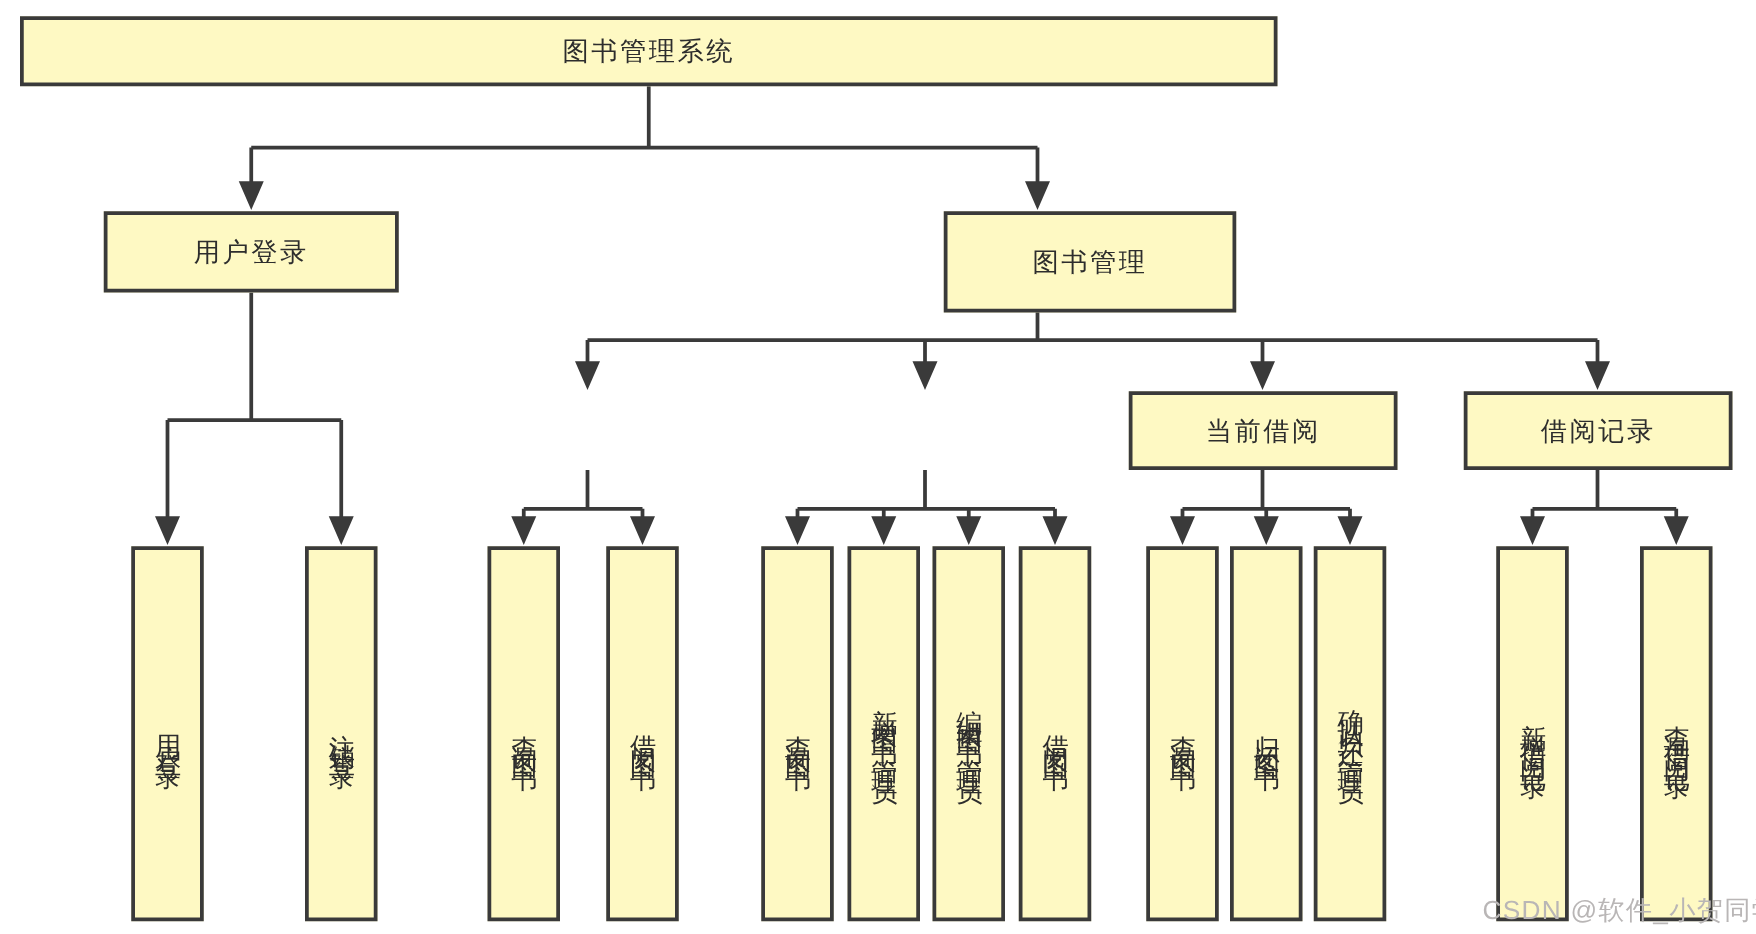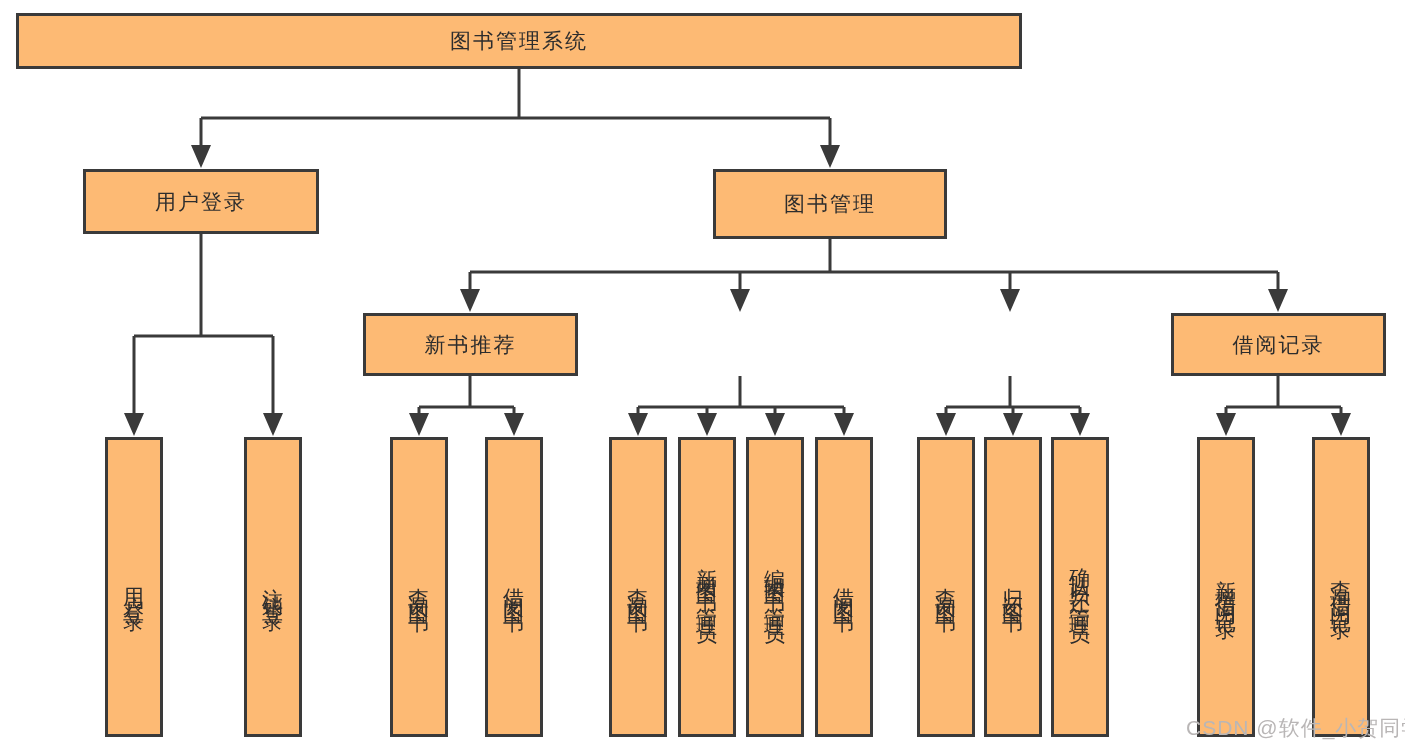--- a/index.html
+++ b/index.html
@@ -7,21 +7,21 @@
   .canvas{
     position:relative;
     width:1405px;height:747px;
     background:#ffffff;
     font-family:"Liberation Sans","DejaVu Sans",sans-serif;
     overflow:hidden;
   }
   svg.connectors{position:absolute;left:0;top:0;z-index:1;}
   .box{
     position:absolute;
-    background:#fdba74;
+    background:#fef9c3;
     border:3px solid #3a3a3a;
     color:#2d2d2d;
     display:flex;align-items:center;justify-content:center;
     z-index:2;
   }
   .hbox{font-size:21px;letter-spacing:2px;white-space:nowrap;}
   .vbox{width:58px;height:300px;}
   .vbox .vtext{
     writing-mode:vertical-rl;
     text-orientation:mixed;
@@ -63,23 +63,23 @@
       M124 413 h20 L134 436 Z  M263 413 h20 L273 436 Z
       M409 413 h20 L419 436 Z  M504 413 h20 L514 436 Z
       M628 413 h20 L638 436 Z  M697 413 h20 L707 436 Z  M765 413 h20 L775 436 Z  M834 413 h20 L844 436 Z
       M936 413 h20 L946 436 Z  M1003 413 h20 L1013 436 Z  M1070 413 h20 L1080 436 Z
       M1216 413 h20 L1226 436 Z  M1331 413 h20 L1341 436 Z"></path>
   </svg>
 
   <div class="box hbox" style="left:16px;top:13px;width:1006px;height:56px;">图书管理系统</div>
 
   <div class="box hbox" style="left:83px;top:169px;width:236px;height:65px;">用户登录</div>
-  <div class="box hbox" style="left:713px;top:169px;width:234px;height:70px;">图书管理</div>
+  <div class="box hbox" style="left:755px;top:169px;width:234px;height:81px;">图书管理</div>
 
-  <div class="box hbox" style="left:363px;top:313px;width:215px;height:63px;">新书推荐</div>
+  <div class="box hbox" style="left:903px;top:313px;width:215px;height:63px;">当前借阅</div>
   <div class="box hbox" style="left:1171px;top:313px;width:215px;height:63px;">借阅记录</div>
 
   <div class="box vbox" style="left:105px;top:437px;">
     <span class="vtext">用户登录</span>
   </div>
   <div class="box vbox" style="left:244px;top:437px;">
     <span class="vtext">注销登录</span>
   </div>
 
   <div class="box vbox" style="left:390px;top:437px;">

